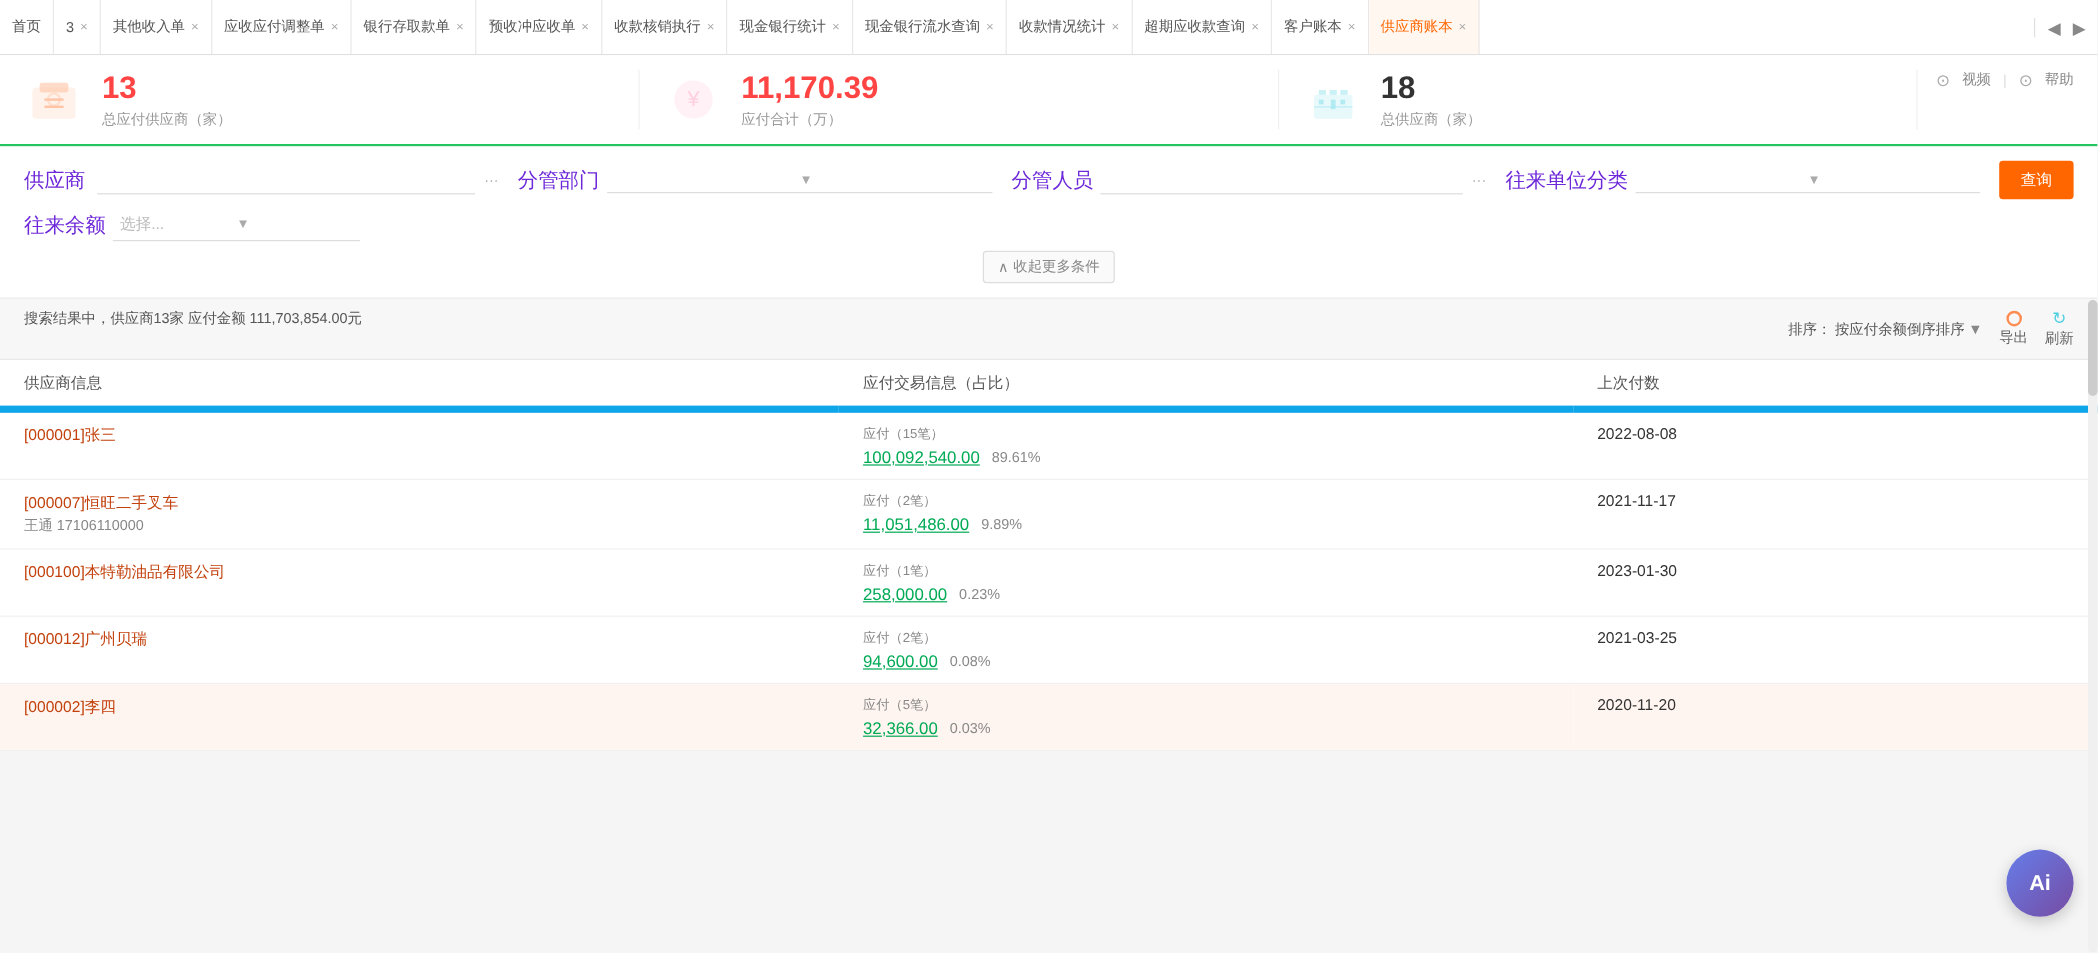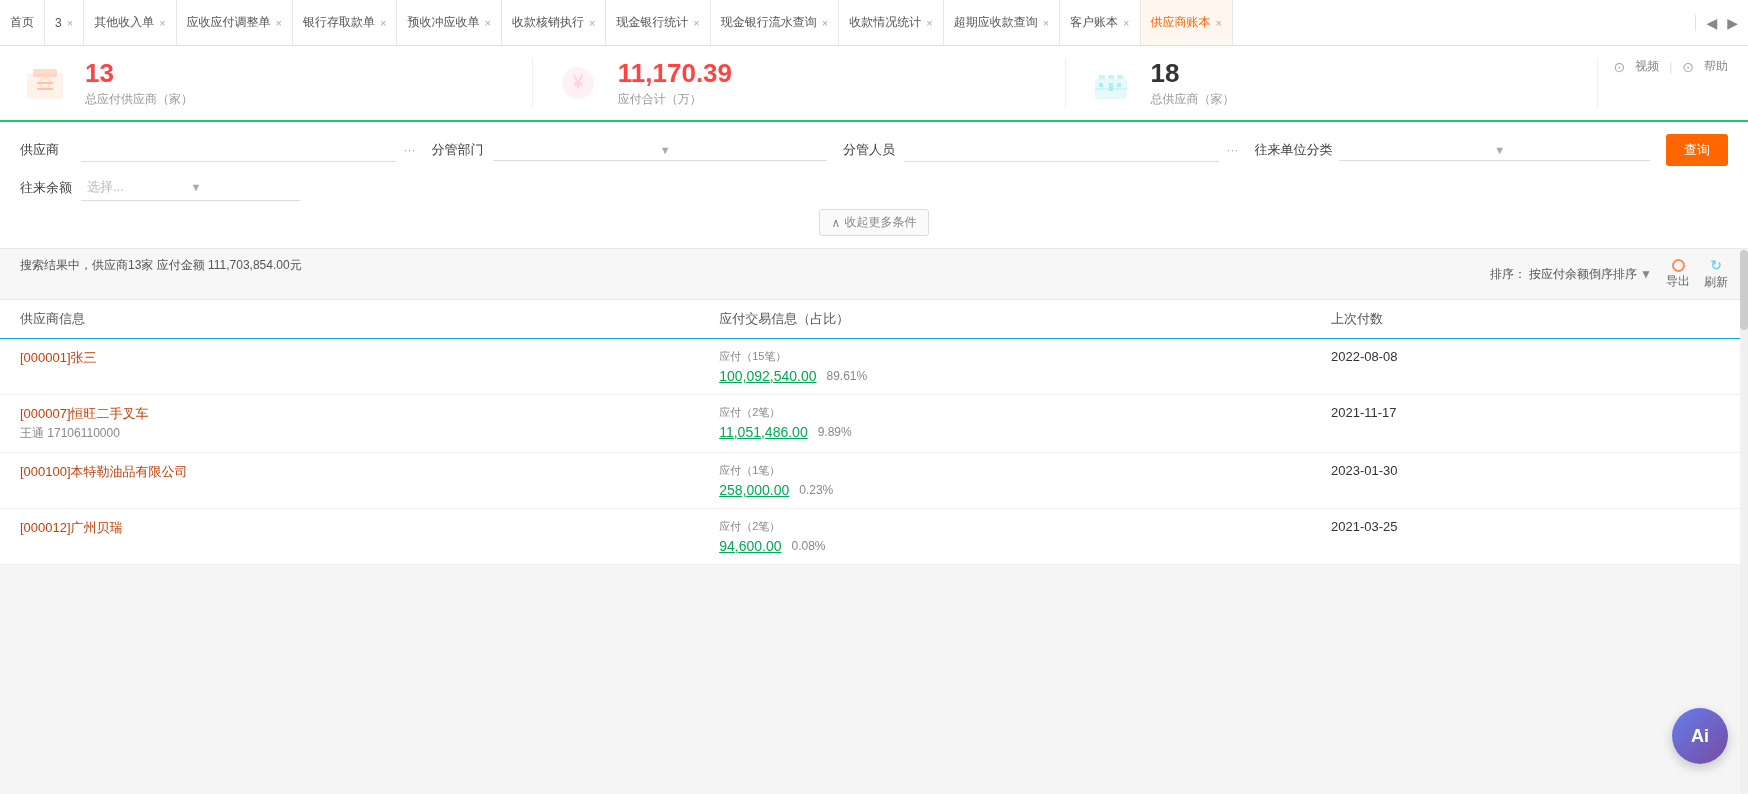--- a/index.html
+++ b/index.html
@@ -104,22 +104,22 @@
       margin-bottom: 8px;
     }
     .filter-row:last-child { margin-bottom: 0; }
     .filter-item {
       display: flex;
       align-items: center;
       gap: 6px;
       flex: 1;
     }
     .filter-item label {
-      font-size: 13px;
-      color: #404040;
+      font-size: 17px;
+      color: #6d28d9;
       white-space: nowrap;
       min-width: 55px;
     }
     .filter-input {
       flex: 1;
       border: none;
       border-bottom: 1px solid #ddd;
       padding: 4px 6px;
       font-size: 13px;
       outline: none;
@@ -213,21 +213,21 @@
       background: #fff;
       width: 100%;
       border-collapse: collapse;
     }
     .main-table th {
       padding: 10px 20px;
       text-align: left;
       font-size: 13px;
       font-weight: 500;
       color: #555;
-      border-bottom: 1px solid #0ea5e9;
+      border-bottom: 6px solid #0ea5e9;
       background: #fff;
     }
     .main-table td {
       padding: 10px 20px;
       vertical-align: top;
       border-bottom: 1px solid #f0f0f0;
       font-size: 13px;
     }
     .main-table tr.highlighted td { background: #fff5f0; }
     .supplier-link {
@@ -526,20 +526,31 @@
           <td><a class="supplier-link">[000012]广州贝瑞</a></td>
           <td>
       <div class="payable-label">应付（2笔）</div>
       <div class="payable-row">
         <a class="amount-green">94,600.00</a>
         <span class="pct-text">0.08%</span>
       </div>
     </td>
           <td><span>2021-03-25</span></td>
         </tr>
+        <tr class="highlighted">
+          <td><a class="supplier-link">[000002]李四</a></td>
+          <td>
+      <div class="payable-label">应付（5笔）</div>
+      <div class="payable-row">
+        <a class="amount-green">32,366.00</a>
+        <span class="pct-text">0.03%</span>
+      </div>
+    </td>
+          <td><span>2020-11-20</span></td>
+        </tr>
       </tbody>
   </table>
 </div>
 
 <div class="scrollbar-track">
   <div class="scrollbar-thumb"></div>
 </div>
 
 <div class="ai-float-btn">
   <span>Ai</span>

